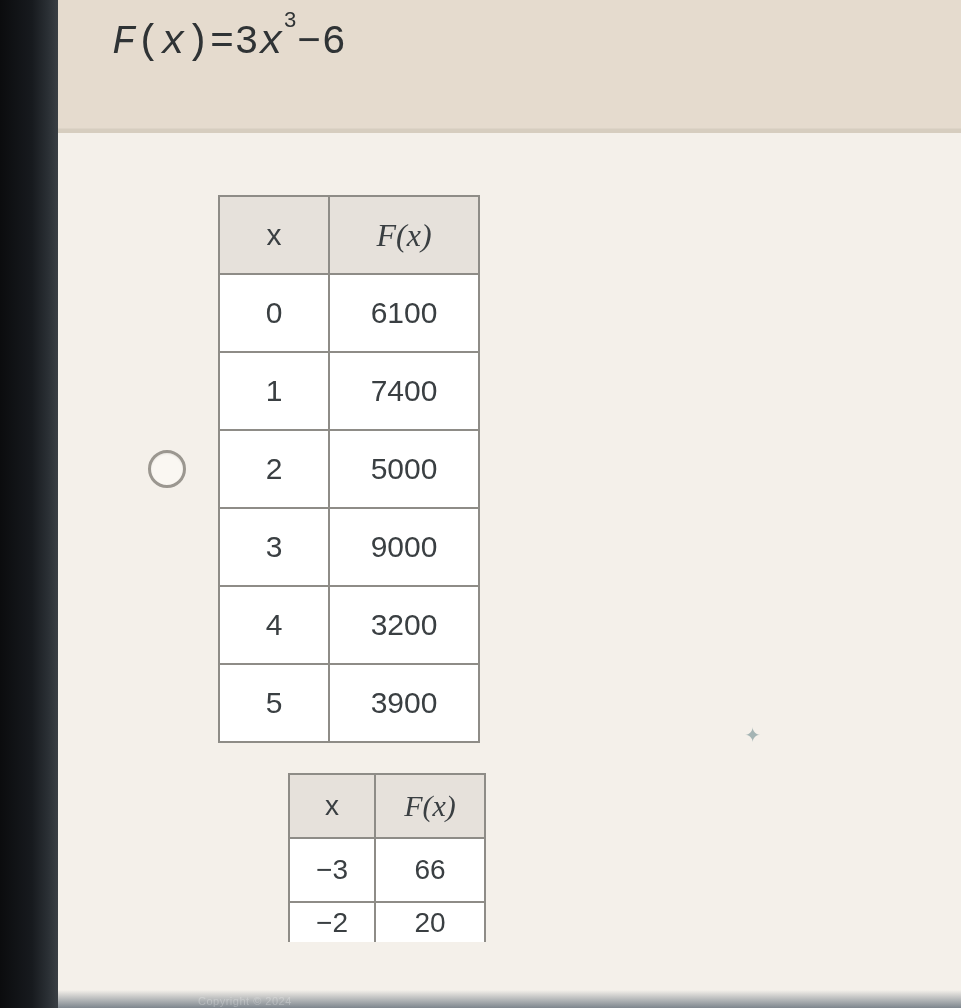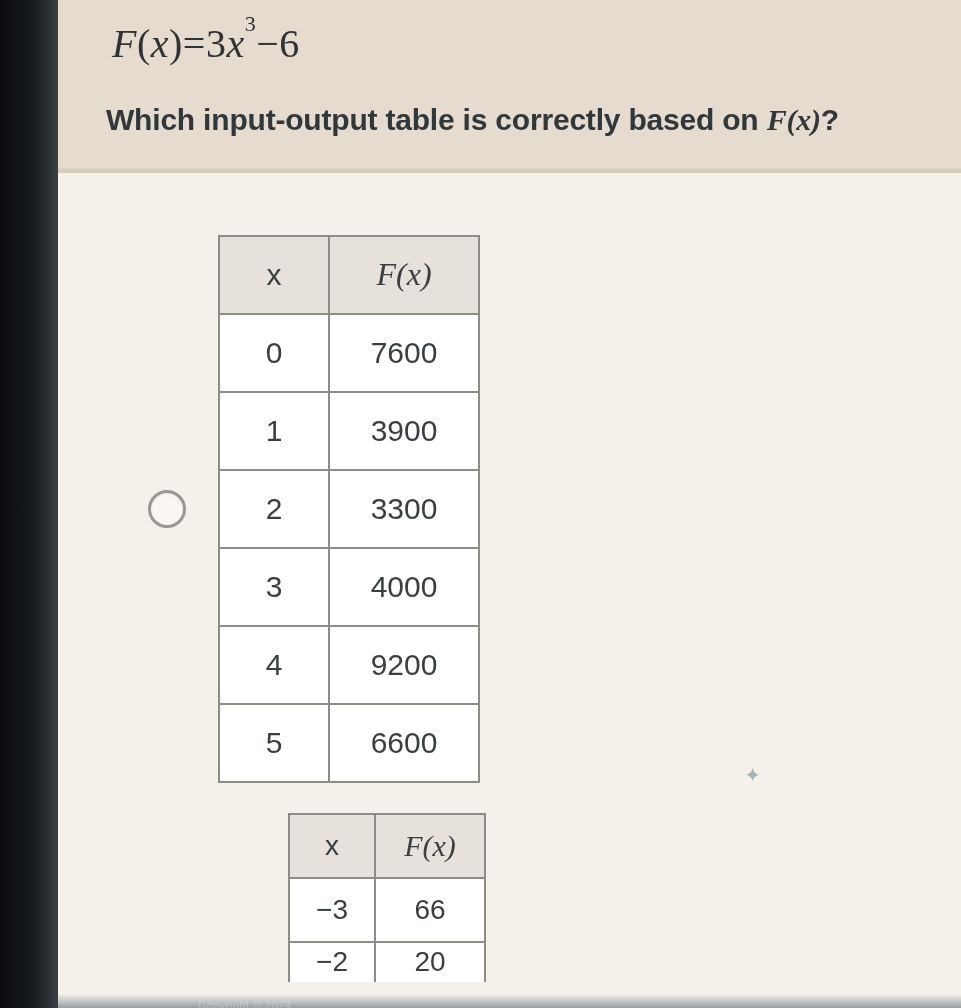--- a/index.html
+++ b/index.html
@@ -21,21 +21,21 @@
       flex-direction: column;
       background: #f4f0ea;
     }
     .question-area {
       background: #e5dbce;
       padding: 14px 30px 30px 48px;
       border-bottom: 4px solid #d6cdbf;
       box-shadow: inset 0 -1px 0 rgba(0,0,0,0.03);
     }
     .formula {
-      font-family: Liberation Serif, serif;
+      font-family: Liberation Mono, monospace;
       font-style: italic;
       font-size: 40px;
       color: #2f3335;
       letter-spacing: 0.5px;
       margin-bottom: 34px;
       margin-top: 6px;
       margin-left: 6px;
     }
     .formula .func { font-style: italic; }
     .formula .num { font-style: normal; }
@@ -132,58 +132,55 @@
 <body>
 
 <div class="left-gutter"></div>
 
 <div class="page">
 
   <div class="question-area">
     <div class="formula">
       <span class="func">F</span><span class="num">(</span><span class="func">x</span><span class="num">)</span><span class="num">=</span><span class="num">3</span><span class="func">x</span><sup>3</sup><span class="num">−</span><span class="num">6</span>
     </div>
-    <div class="question-text">
-      <span>Which input-output table is correctly based on </span><span class="fx">F(x)</span><span>?</span>
-    </div>
   </div>
 
   <div class="answers">
 
     <div class="option">
       <div class="radio"></div>
       <table class="io t1">
         <tbody>
             <tr>
           <th><span class="hdr-x">x</span></th>
           <th><span class="hdr-fx">F(x)</span></th>
         </tr>
         <tr>
           <td>0</td>
-          <td>7600</td>
+          <td>6100</td>
         </tr>
         <tr>
           <td>1</td>
+          <td>7400</td>
+        </tr>
+        <tr>
+          <td>2</td>
+          <td>5000</td>
+        </tr>
+        <tr>
+          <td>3</td>
+          <td>9000</td>
+        </tr>
+        <tr>
+          <td>4</td>
+          <td>3200</td>
+        </tr>
+        <tr>
+          <td>5</td>
           <td>3900</td>
-        </tr>
-        <tr>
-          <td>2</td>
-          <td>3300</td>
-        </tr>
-        <tr>
-          <td>3</td>
-          <td>4000</td>
-        </tr>
-        <tr>
-          <td>4</td>
-          <td>9200</td>
-        </tr>
-        <tr>
-          <td>5</td>
-          <td>6600</td>
         </tr>
       </tbody>
         </table>
     </div>
 
     <div class="option no-radio second-block">
       <div class="radio"></div>
       <table class="io t2">
         <tbody>
             <tr>

